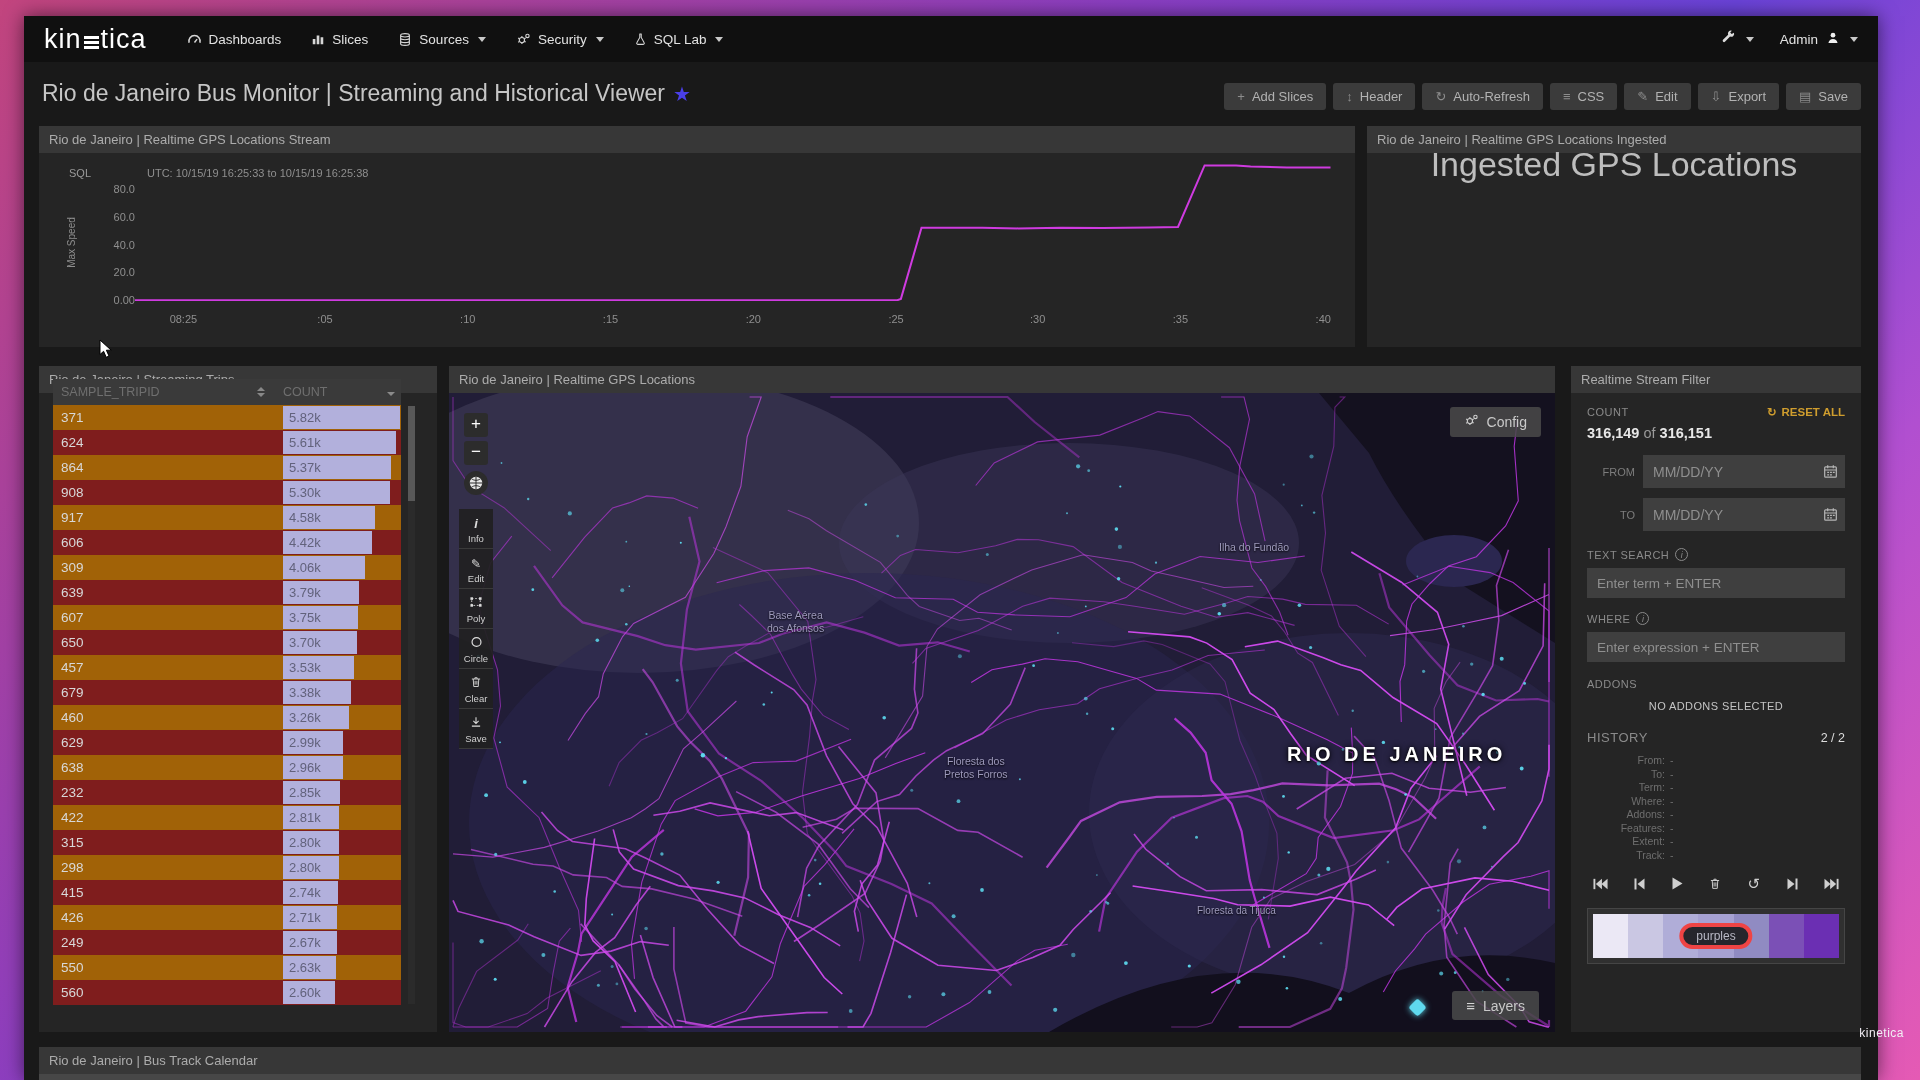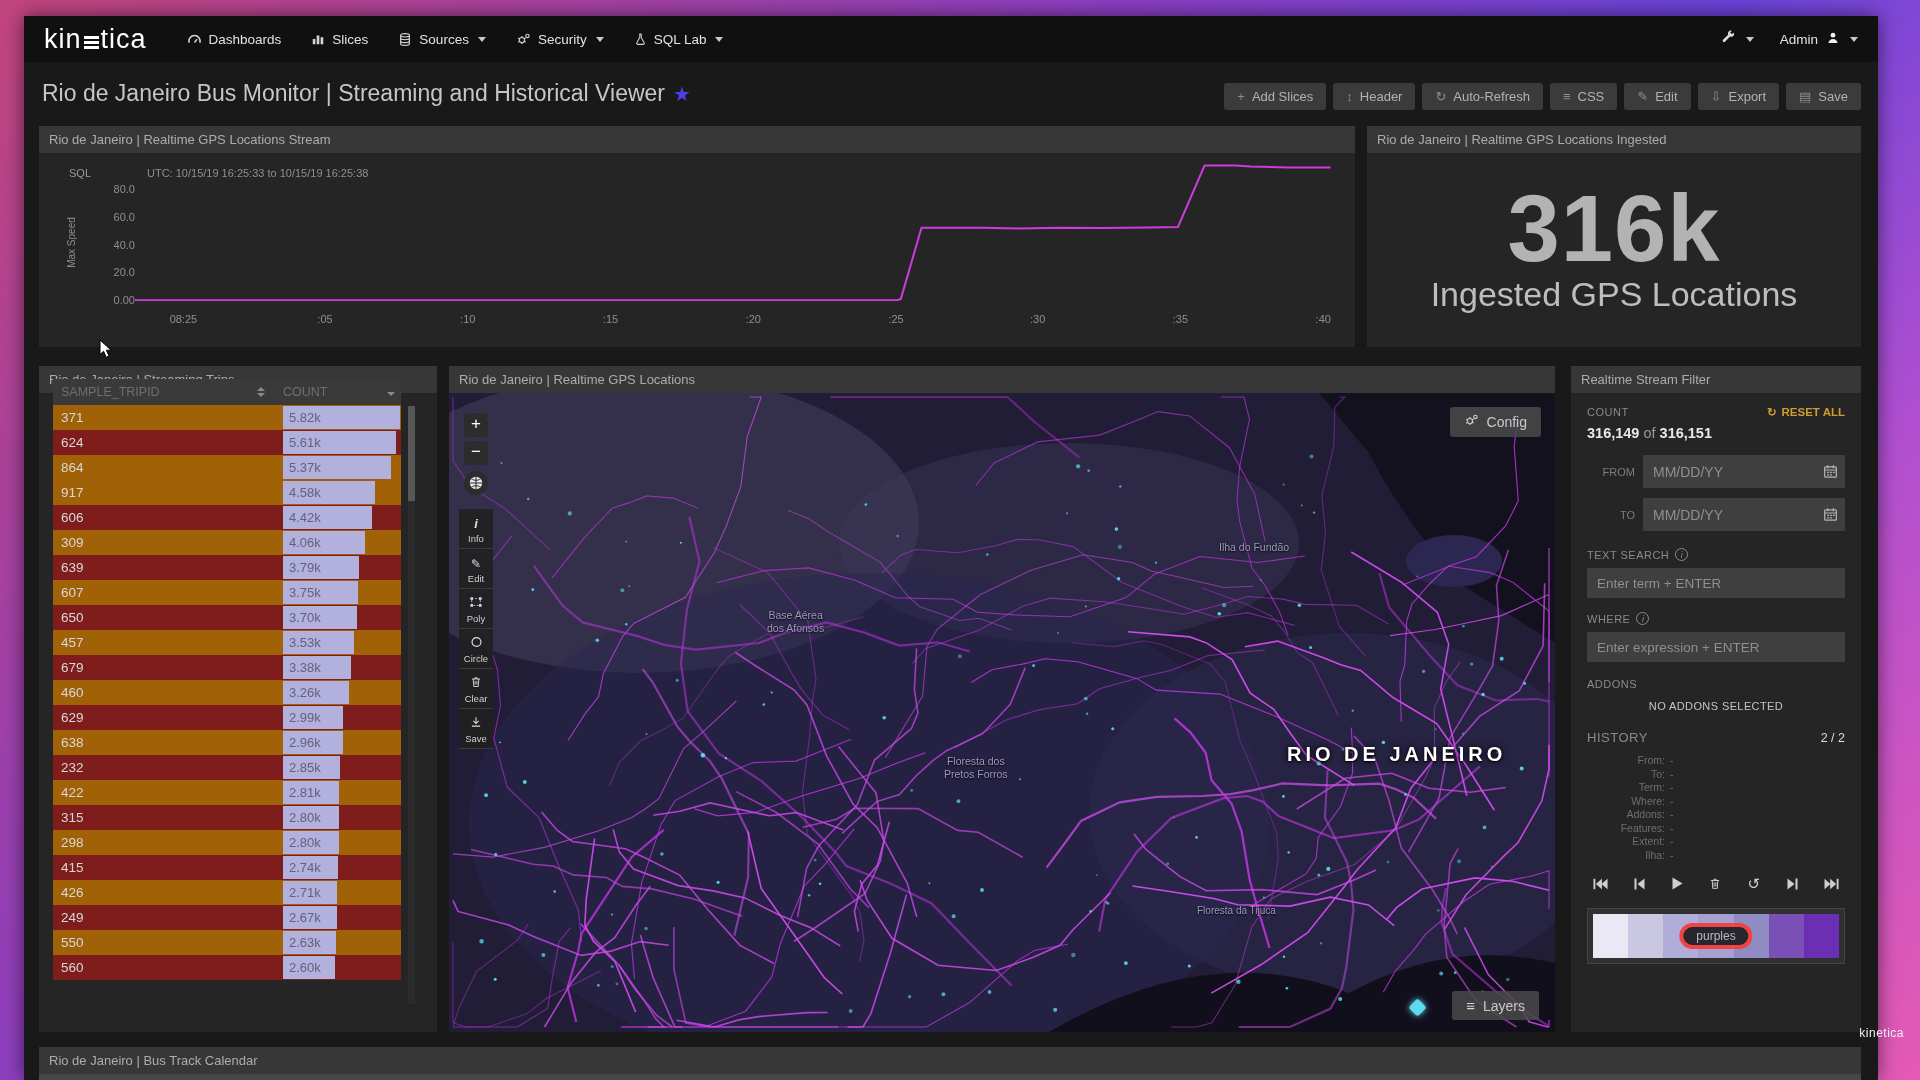--- a/index.html
+++ b/index.html
@@ -271,21 +271,20 @@
           <span class="xtick" style="left: 857.09px;">:25</span>
           <span class="xtick" style="left: 998.66px;">:30</span>
           <span class="xtick" style="left: 1141.44px;">:35</span>
           <span class="xtick" style="left: 1284.22px;">:40</span>
         </div>
     </div>
   </div>
 
   <div class="panel p-ingest">
     <div class="phead">Rio de Janeiro | Realtime GPS Locations Ingested</div>
-    <div class="big-num">316k</div>
     <div class="big-label">Ingested GPS Locations</div>
   </div>
 
   <div class="panel p-trips">
     <div class="phead">Rio de Janeiro | Streaming Trips</div>
     <div class="trips-table">
       <div class="trips-header">
         <span class="col-id">SAMPLE_TRIPID</span>
         <span class="sort-glyph">
             <i class="sort-up"></i>
@@ -299,20 +298,24 @@
             <span class="tid">371</span>
             <div class="tbar" style="width: 117px;">5.82k</div>
           </div>
           <div class="trow even">
             <span class="tid">624</span>
             <div class="tbar" style="width: 113px;">5.61k</div>
           </div>
           <div class="trow odd">
             <span class="tid">864</span>
             <div class="tbar" style="width: 108px;">5.37k</div>
+          </div>
+          <div class="trow even">
+            <span class="tid">908</span>
+            <div class="tbar" style="width: 107px;">5.30k</div>
           </div>
           <div class="trow odd">
             <span class="tid">917</span>
             <div class="tbar" style="width: 92px;">4.58k</div>
           </div>
           <div class="trow even">
             <span class="tid">606</span>
             <div class="tbar" style="width: 89px;">4.42k</div>
           </div>
           <div class="trow odd">
@@ -762,21 +765,21 @@
           </div>
           <div class="hfield">
             <span class="hl">Features:</span>
             <span class="hv">-</span>
           </div>
           <div class="hfield">
             <span class="hl">Extent:</span>
             <span class="hv">-</span>
           </div>
           <div class="hfield">
-            <span class="hl">Ilha:</span>
+            <span class="hl">Track:</span>
             <span class="hv">-</span>
           </div>
         </div>
       <div class="playback">
         <button class="pb-btn">
             <svg width="15" height="12" viewBox="0 0 16 12">
               <rect x="0.5" y="0.5" width="2" height="11" fill="#cfcfcf"></rect>
               <polygon points="9.5,0.5 3,6 9.5,11.5" fill="#cfcfcf"></polygon>
               <polygon points="15.5,0.5 9,6 15.5,11.5" fill="#cfcfcf"></polygon>
             </svg>

